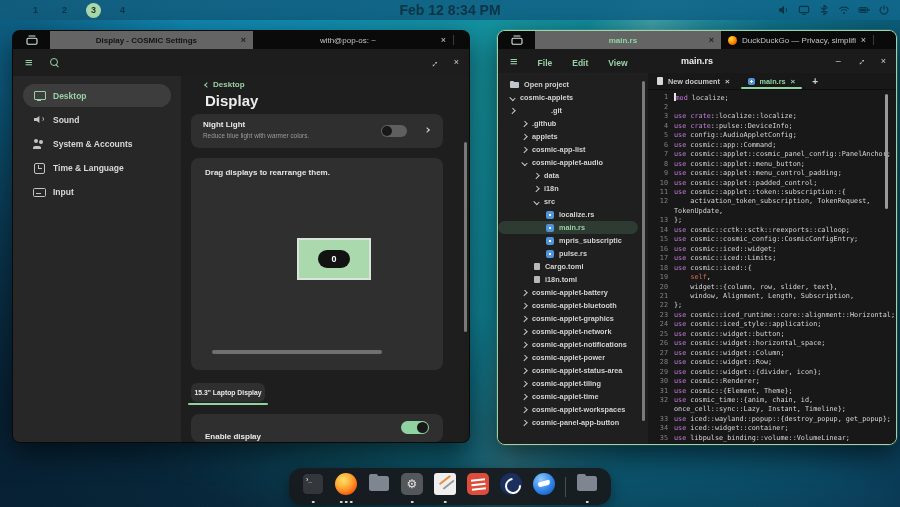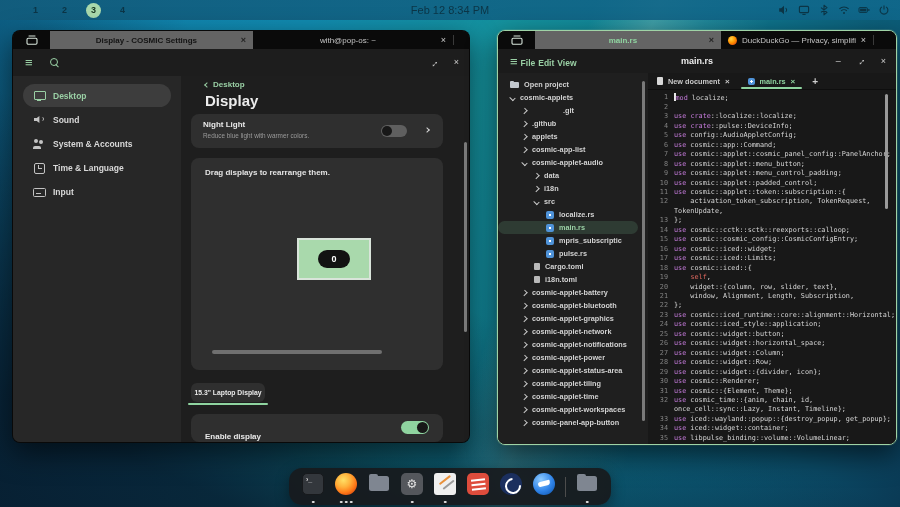--- a/index.html
+++ b/index.html
@@ -12,21 +12,21 @@
       linear-gradient(115deg, #0f7fae 0%, #118bb0 28%, #15939e 46%, #0f7e95 62%, #0c5c78 80%, #0a3a55 100%);
   }
   
   #topbar { position:absolute; left:0; top:0; width:900px; height:20px;
     background:linear-gradient(90deg, rgba(18,92,124,.92), rgba(16,104,140,.88));
     display:flex; align-items:center; color:#0c3546; }
   #workspaces { display:flex; align-items:center; gap:14px; margin-left:28px; }
   .ws { width:15px; height:15px; display:flex; align-items:center; justify-content:center;
         font-size:9px; font-weight:700; color:#0c3546; border-radius:50%; cursor:default; }
   .ws.active { background:#a9d9ac; color:#17351f; }
-  #clock { position:absolute; left:50%; transform:translateX(-50%); font-size:11px; font-weight:400; color:#0c3546; }
+  #clock { position:absolute; left:50%; transform:translateX(-50%); font-size:14px; font-weight:700; color:#0c3546; }
   #tray { position:absolute; right:10px; top:0; height:20px; display:flex; align-items:center; gap:8px; }
   .tray-ic { width:12px; height:12px; color:#0c3546; display:flex; }
   .tray-ic svg { width:12px; height:12px; }
 
   
   .window { position:absolute; border-radius:8px; overflow:hidden; display:flex; flex-direction:column;
             box-shadow:0 10px 28px rgba(0,0,0,.55); background:#1b1b1b; }
   .tabbar { height:18px; background:#0a0a0a; display:flex; align-items:stretch; flex:0 0 18px; }
   .stackcell { width:37px; display:flex; align-items:center; justify-content:center; }
   .stack-ic { color:#d9e6dc; display:flex; }
@@ -109,21 +109,21 @@
 
   
   #editor { left:497px; top:30px; width:400px; height:415px; border:1.5px solid #9fd3a6;
             box-shadow:0 10px 28px rgba(0,0,0,.6), 0 0 0 1px rgba(160,216,170,.18); background:#191919; }
   #ed-tab1 { width:186px; }
   #ed-tab1 .lbl { color:#8fd4a0; }
   #ed-tab2 { width:152px; }
   .ffdot { width:9px; height:9px; border-radius:50%; flex:0 0 9px;
       background:radial-gradient(circle at 35% 32%, #ffd54a 0%, #ff9500 45%, #e8590c 78%, #b93a0c 100%); }
   #menubar { height:24px; background:#1b1b1b; flex:0 0 24px; display:flex; align-items:center; padding:0 12px; position:relative; }
-  .menu-item { color:#9ad0a5; font-size:8.5px; font-weight:600; margin-left:3px; cursor:default; }
+  .menu-item { color:#9ad0a5; font-size:8.5px; font-weight:600; margin-left:20px; cursor:default; }
   #ed-title { position:absolute; left:50%; transform:translateX(-50%); color:#ececec; font-size:9px; font-weight:700; }
   #editor-body { flex:1; display:flex; min-height:0; position:relative; }
   #tree { width:150px; background:#1f1f1f; padding:5px 0 0 0; position:relative; overflow:hidden; }
   .trow { height:13px; display:flex; align-items:center; gap:5px; font-size:7.3px; font-weight:600; color:#d2d2d2;
           white-space:nowrap; cursor:default; }
   .trow.selected { background:#2e3b33; border-radius:7px; color:#9ad0a5; margin-right:10px; }
   .tchev { flex:0 0 5px; width:4px; height:4px; border-right:1.2px solid #c9c9c9; border-bottom:1.2px solid #c9c9c9; }
   .tfolder { flex:0 0 9px; position:relative; width:9px; height:7px; }
   .tfolder::before { content:""; position:absolute; left:0; top:1px; width:9px; height:6px; background:#c2c7cd; border-radius:1px; }
   .tfolder::after { content:""; position:absolute; left:0; top:0; width:4px; height:2px; background:#c2c7cd; border-radius:1px 1px 0 0; }
@@ -361,21 +361,21 @@
       <div id="tree">
         <div id="tree-rows">
             <div class="trow" style="padding-left: 12px;">
               <div class="tfolder"></div>
               <span>Open project</span>
             </div>
             <div class="trow" style="padding-left: 12px;">
               <div class="tchev" style="transform: rotate(45deg);"></div>
               <span>cosmic-applets</span>
             </div>
-            <div class="trow" style="padding-left: 24px; gap: 36px;">
+            <div class="trow" style="padding-left: 12px; gap: 36px;">
               <div class="tchev" style="transform: rotate(-45deg);"></div>
               <span>.git</span>
             </div>
             <div class="trow" style="padding-left: 24px;">
               <div class="tchev" style="transform: rotate(-45deg);"></div>
               <span>.github</span>
             </div>
             <div class="trow" style="padding-left: 24px;">
               <div class="tchev" style="transform: rotate(-45deg);"></div>
               <span>applets</span>

